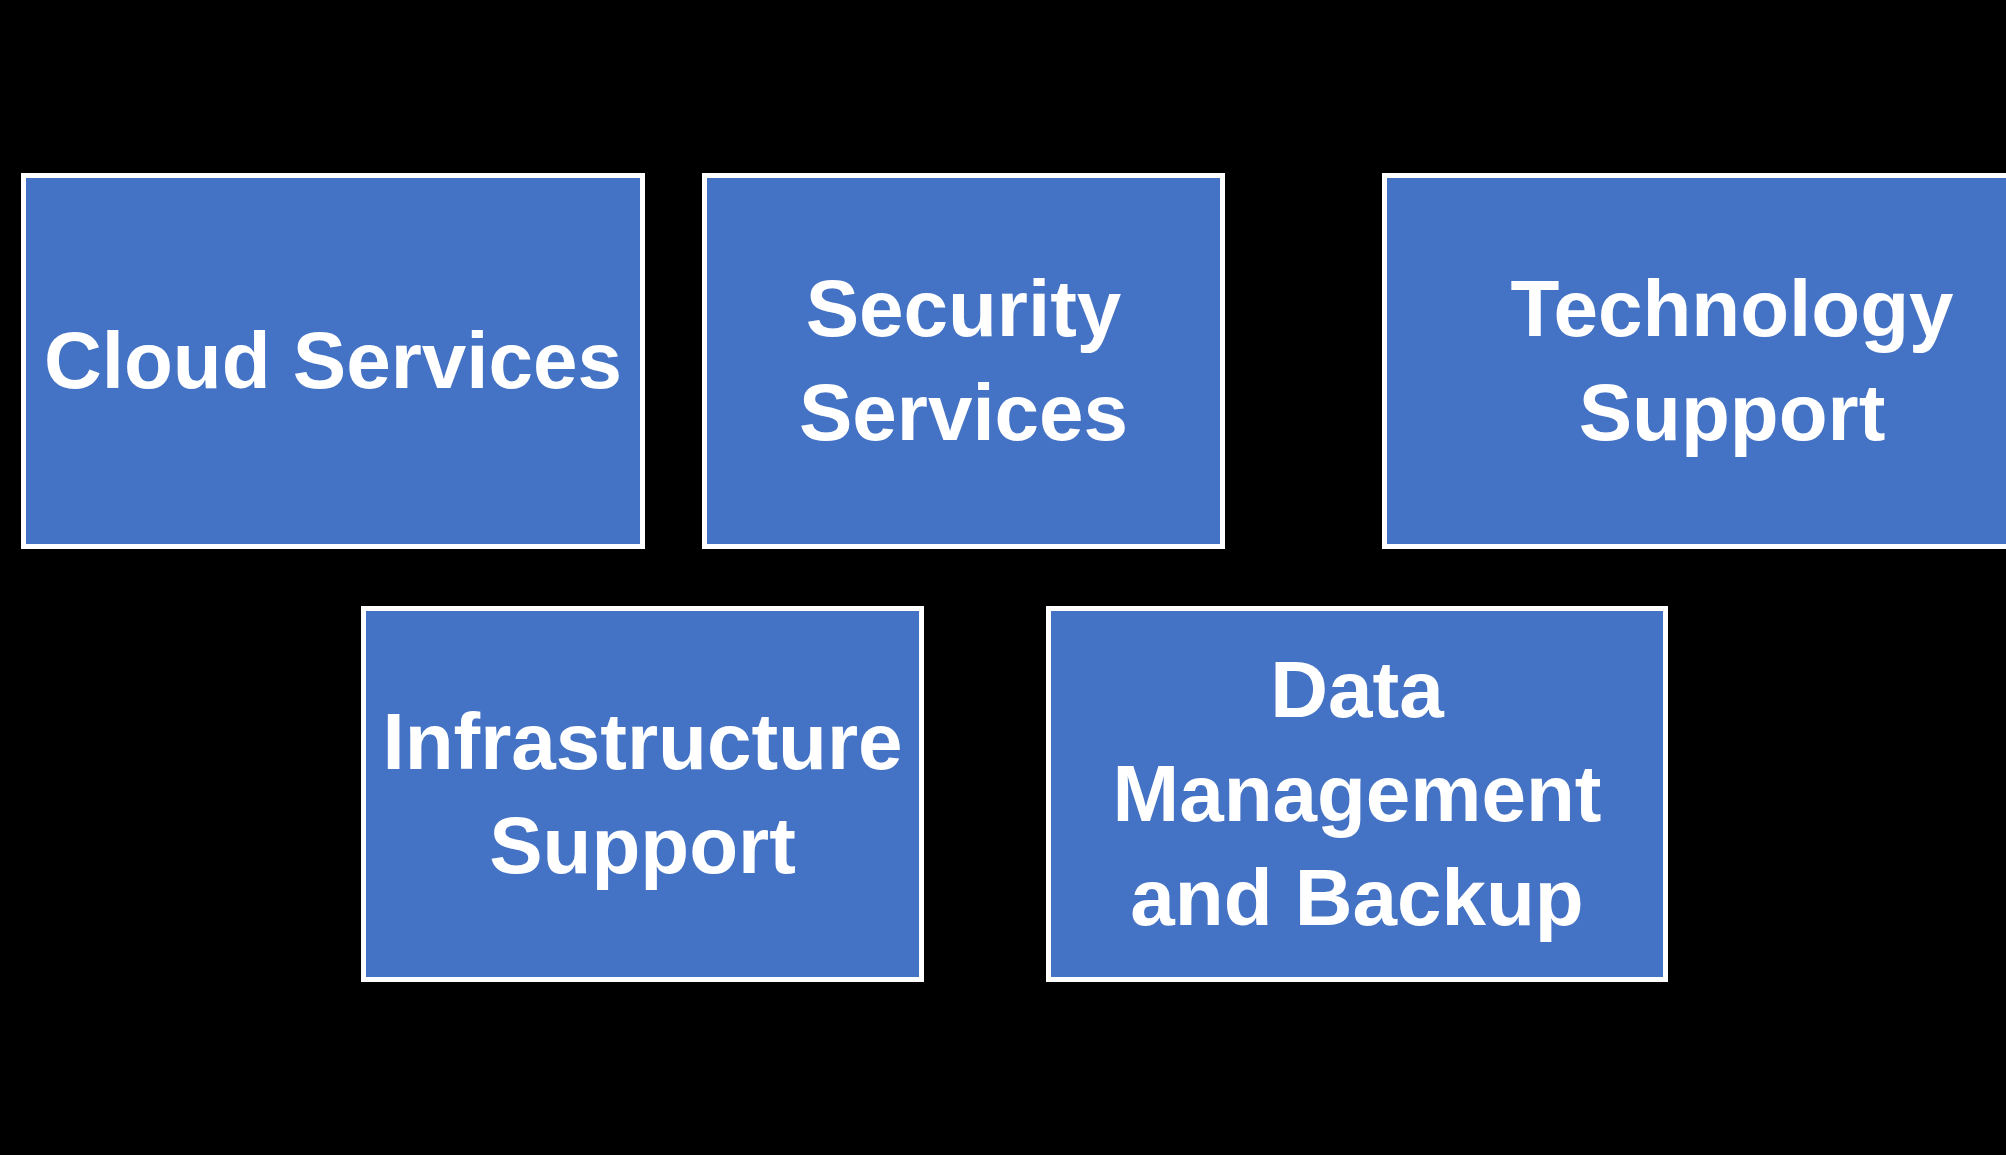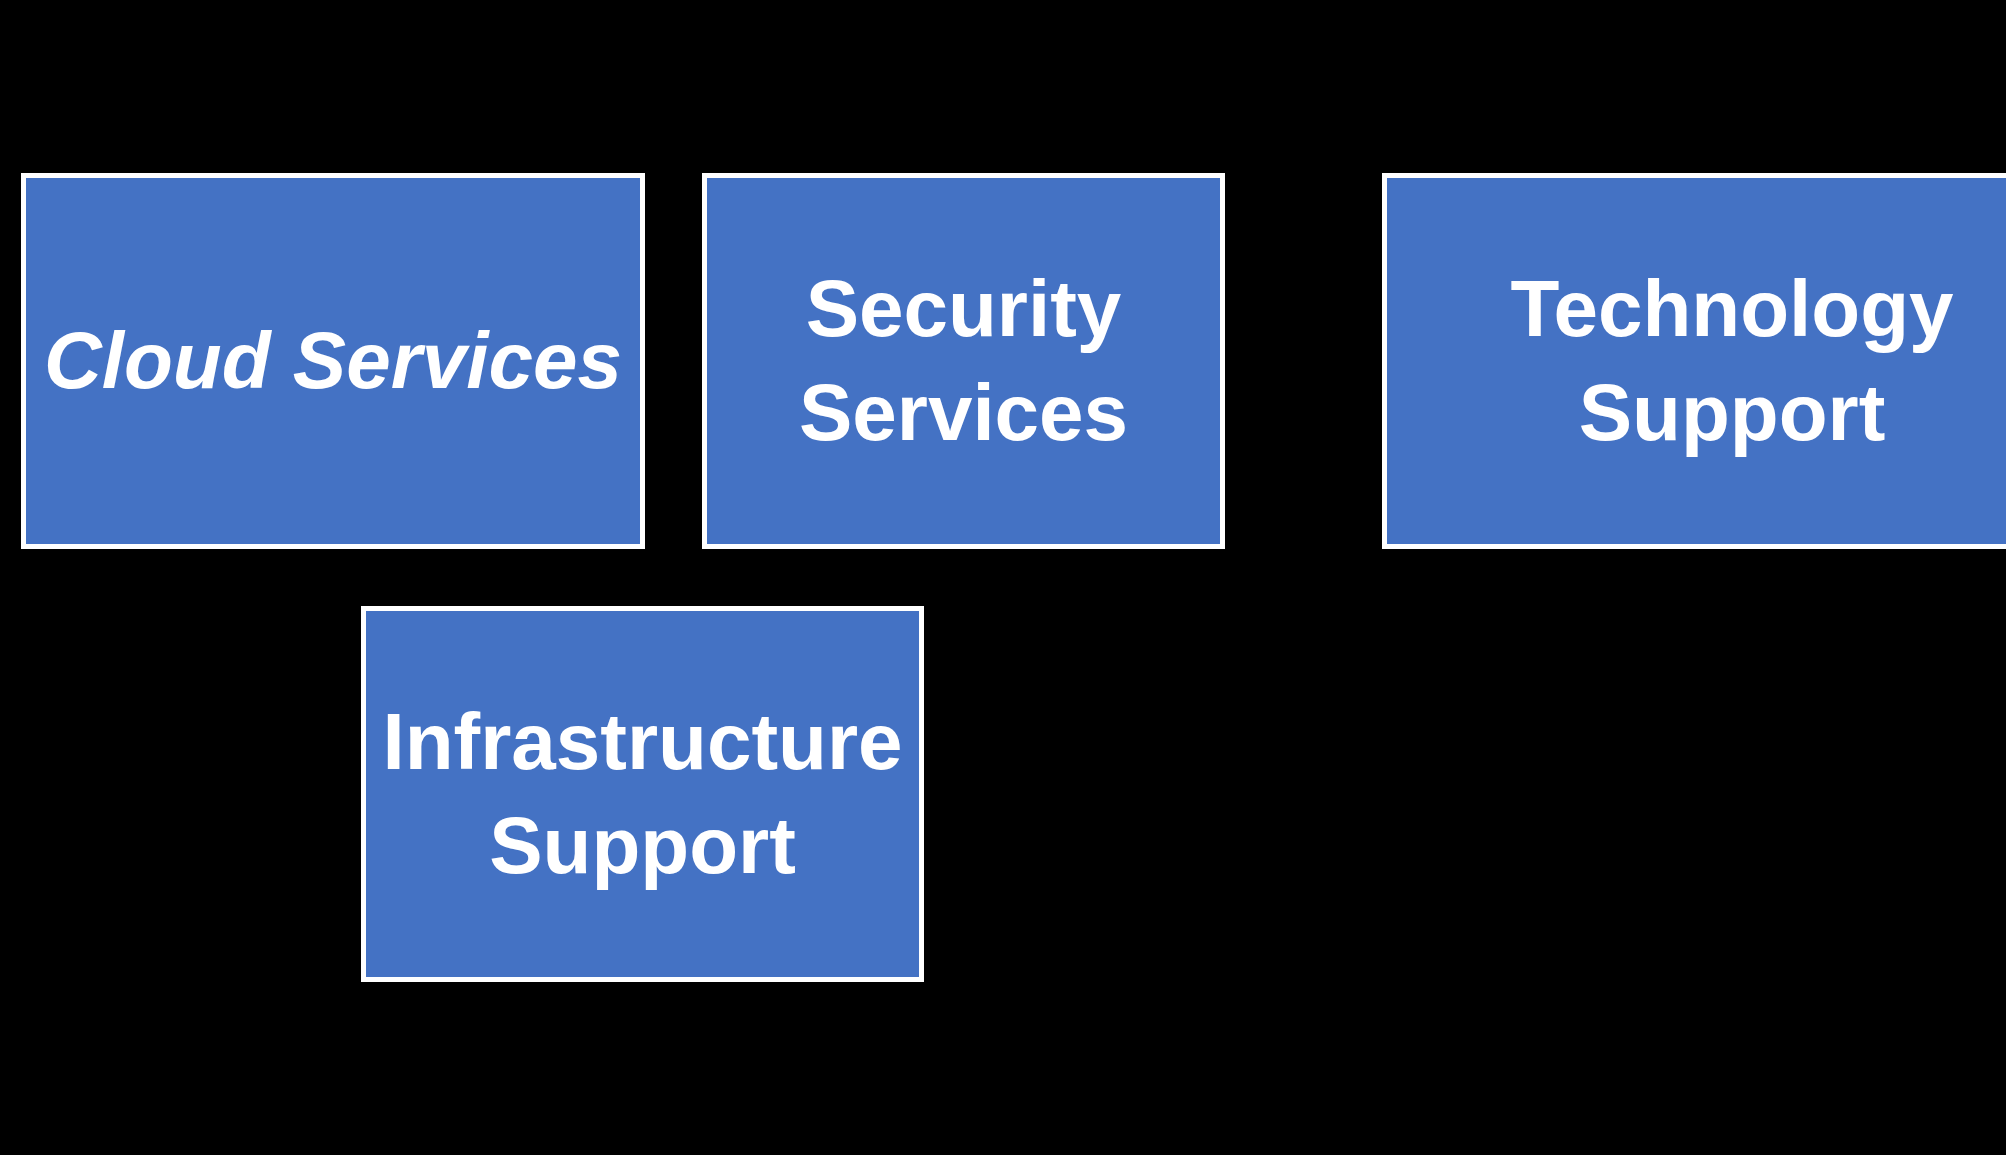--- a/index.html
+++ b/index.html
@@ -26,21 +26,21 @@
   }
   .shape .label {
     color: var(--text, #FFFFFF);
     font-weight: 700;
     font-size: 80px;
     line-height: 1.3;
     text-align: center;
     white-space: pre-line;
   }
   
-  #box-cloud-services          { left: 21px;   top: 173px; width: 624px; height: 376px; font-style: italic; }
+  #box-cloud-services          { left: 21px;   top: 173px; width: 624px; height: 376px; }
   #box-security-services       { left: 702px;  top: 173px; width: 523px; height: 376px; }
   #box-technology-support      { left: 1382px; top: 173px; width: 700px; height: 376px; } 
   #box-infrastructure-support  { left: 361px;  top: 606px; width: 563px; height: 376px; }
   #box-data-management         { left: 1046px; top: 606px; width: 622px; height: 376px; }
 </style>
 </head>
 <body>
 
 <div class="canvas">
 
@@ -56,14 +56,19 @@
   <div class="shape" id="box-technology-support">
     <span class="label">Technology
 Support</span>
   </div>
 
   <div class="shape" id="box-infrastructure-support">
     <span class="label">Infrastructure
 Support</span>
   </div>
 
+  <div class="shape" id="box-data-management">
+    <span class="label">Data
+Management
+and Backup</span>
+  </div>
 
 </div>
 
 </body></html>

